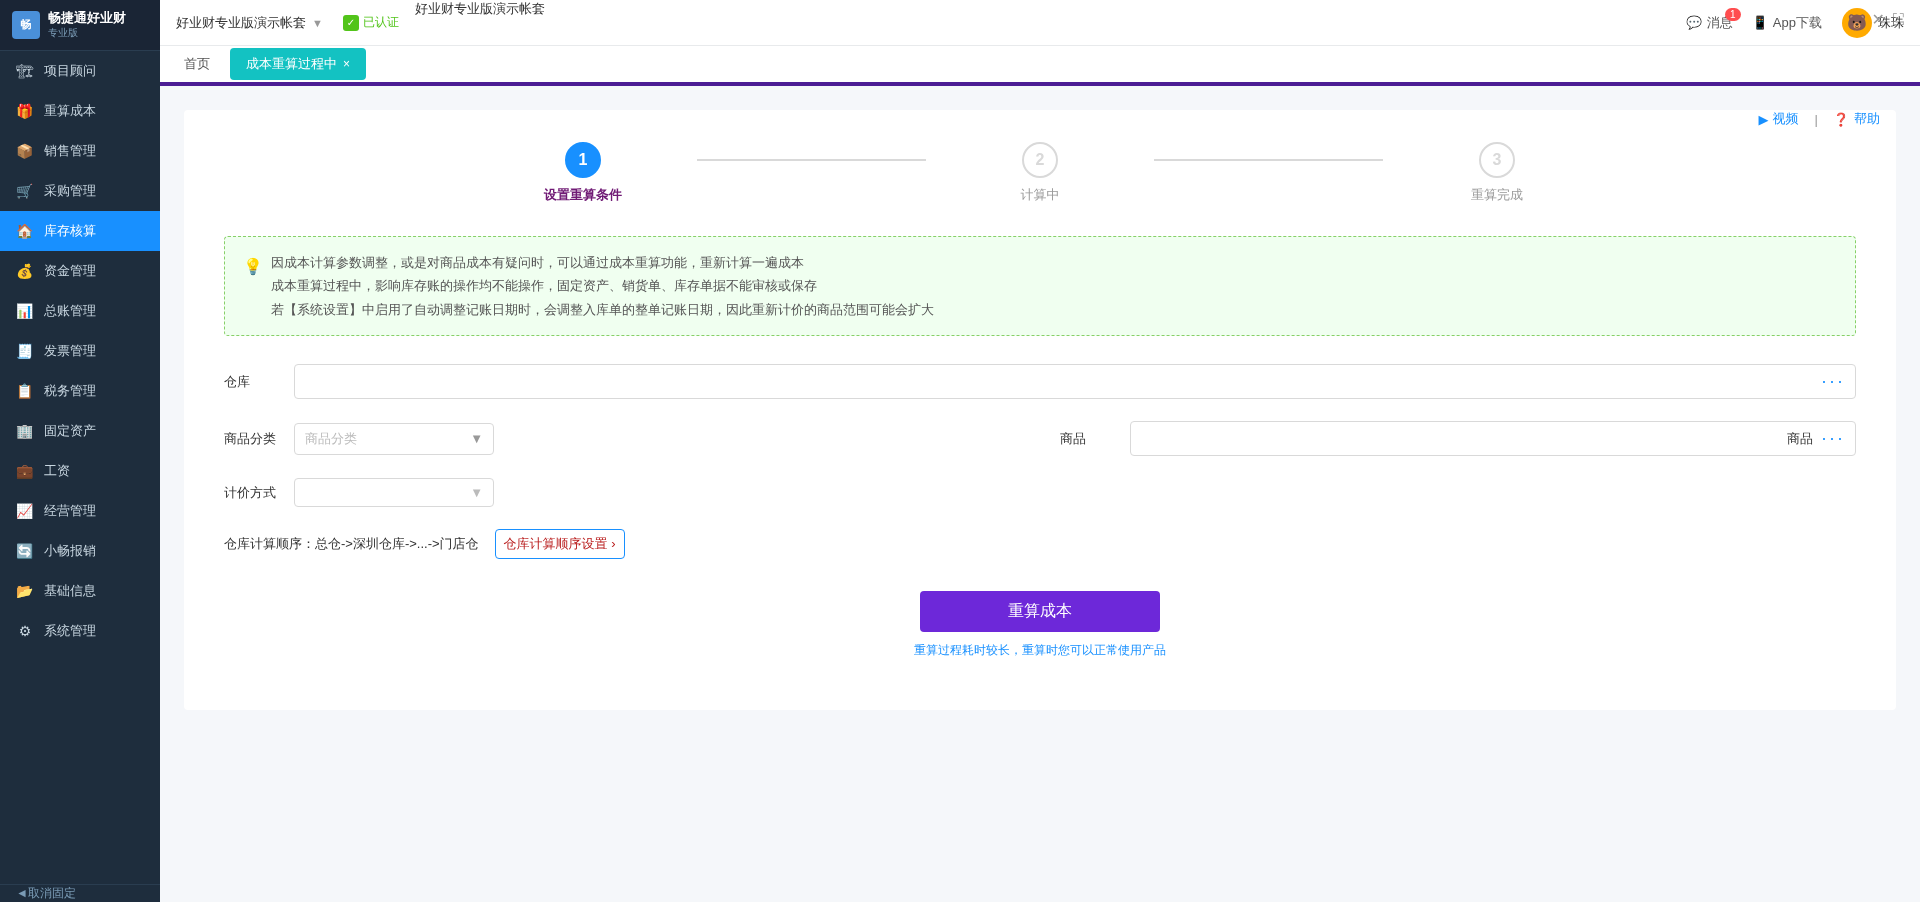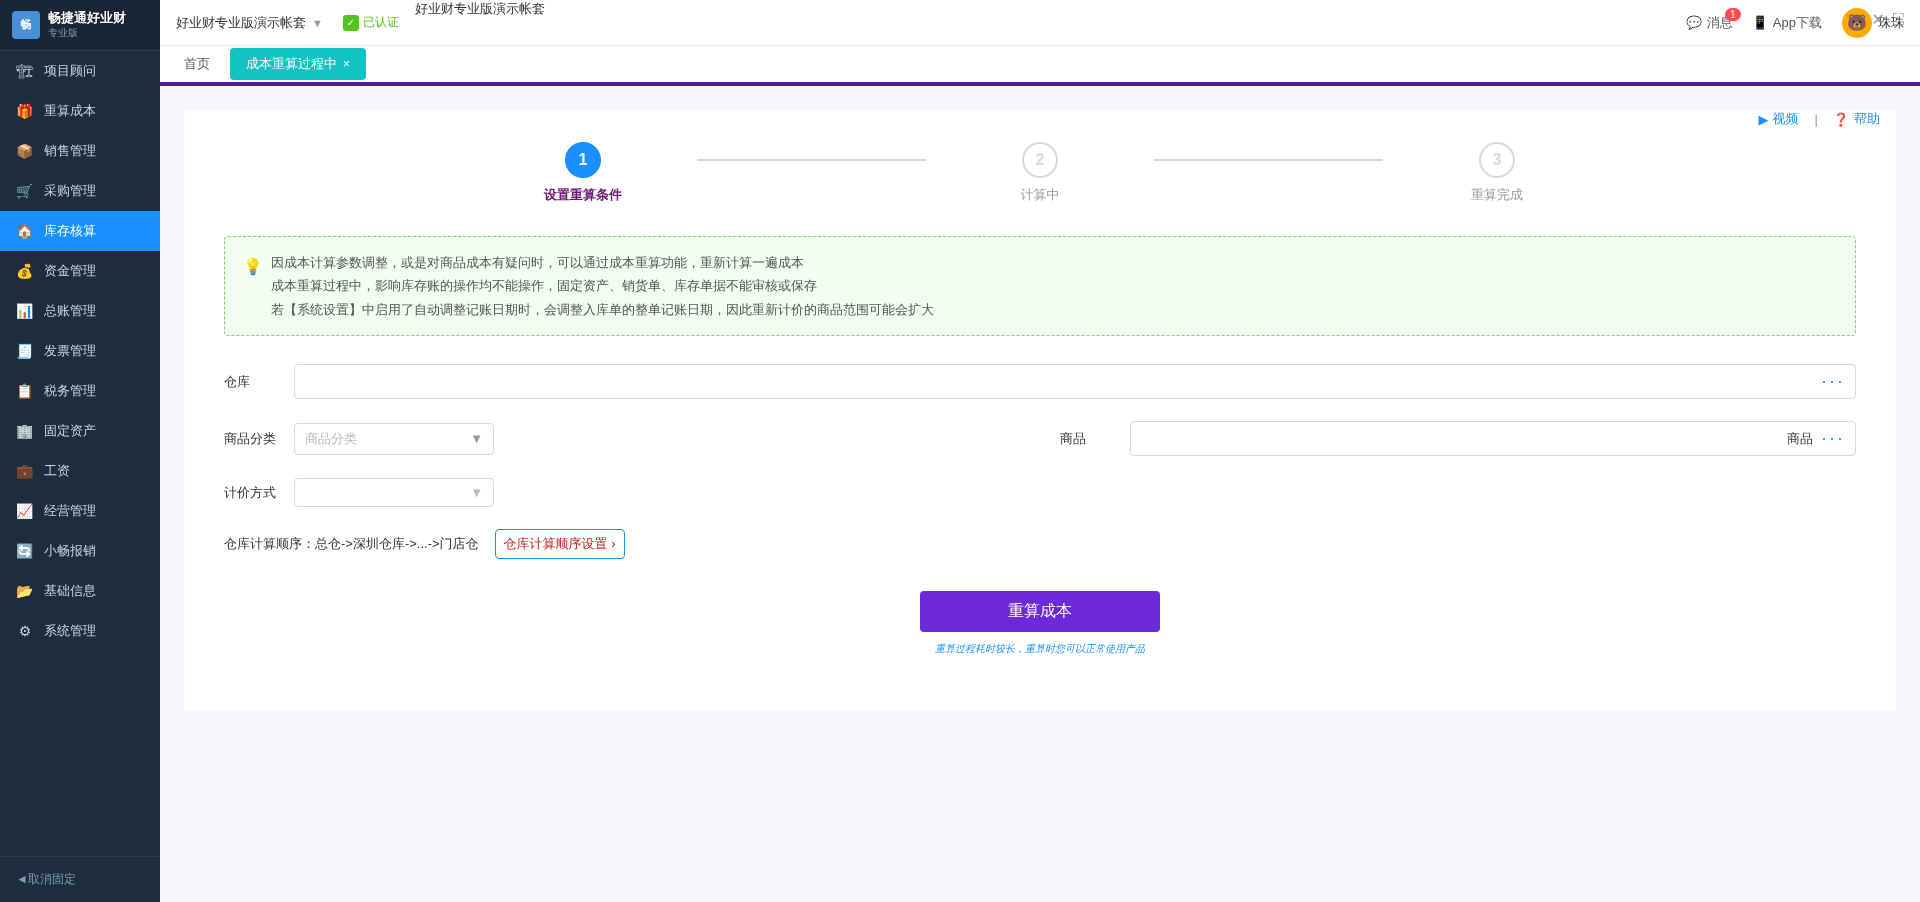--- a/index.html
+++ b/index.html
@@ -62,21 +62,21 @@
     .sidebar-item.active { background: #1890ff; color: #fff; }
     .sidebar-item .nav-icon {
       width: 18px;
       height: 18px;
       display: flex;
       align-items: center;
       justify-content: center;
       font-size: 14px;
     }
     .sidebar-footer {
-      padding: 14px 16px;
+      padding: 0 16px;
       border-top: 1px solid #2a3d50;
       color: #7a9bb5;
       font-size: 12px;
       cursor: pointer;
       display: flex;
       align-items: center;
       gap: 6px;
     }
 
     
@@ -380,21 +380,21 @@
     .recalc-btn {
       background: #6d28d9;
       color: #fff;
       border: none;
       border-radius: 4px;
       padding: 10px 60px;
       font-size: 16px;
       cursor: pointer;
       width: 240px;
     }
-    .recalc-hint { font-size: 10px; color: #1890ff; font-style: italic; }
+    .recalc-hint { font-size: 12px; color: #1890ff; }
 
     
     .content-top-right {
       position: absolute;
       top: 24px;
       right: 40px;
       display: flex;
       align-items: center;
       gap: 16px;
       font-size: 13px;

